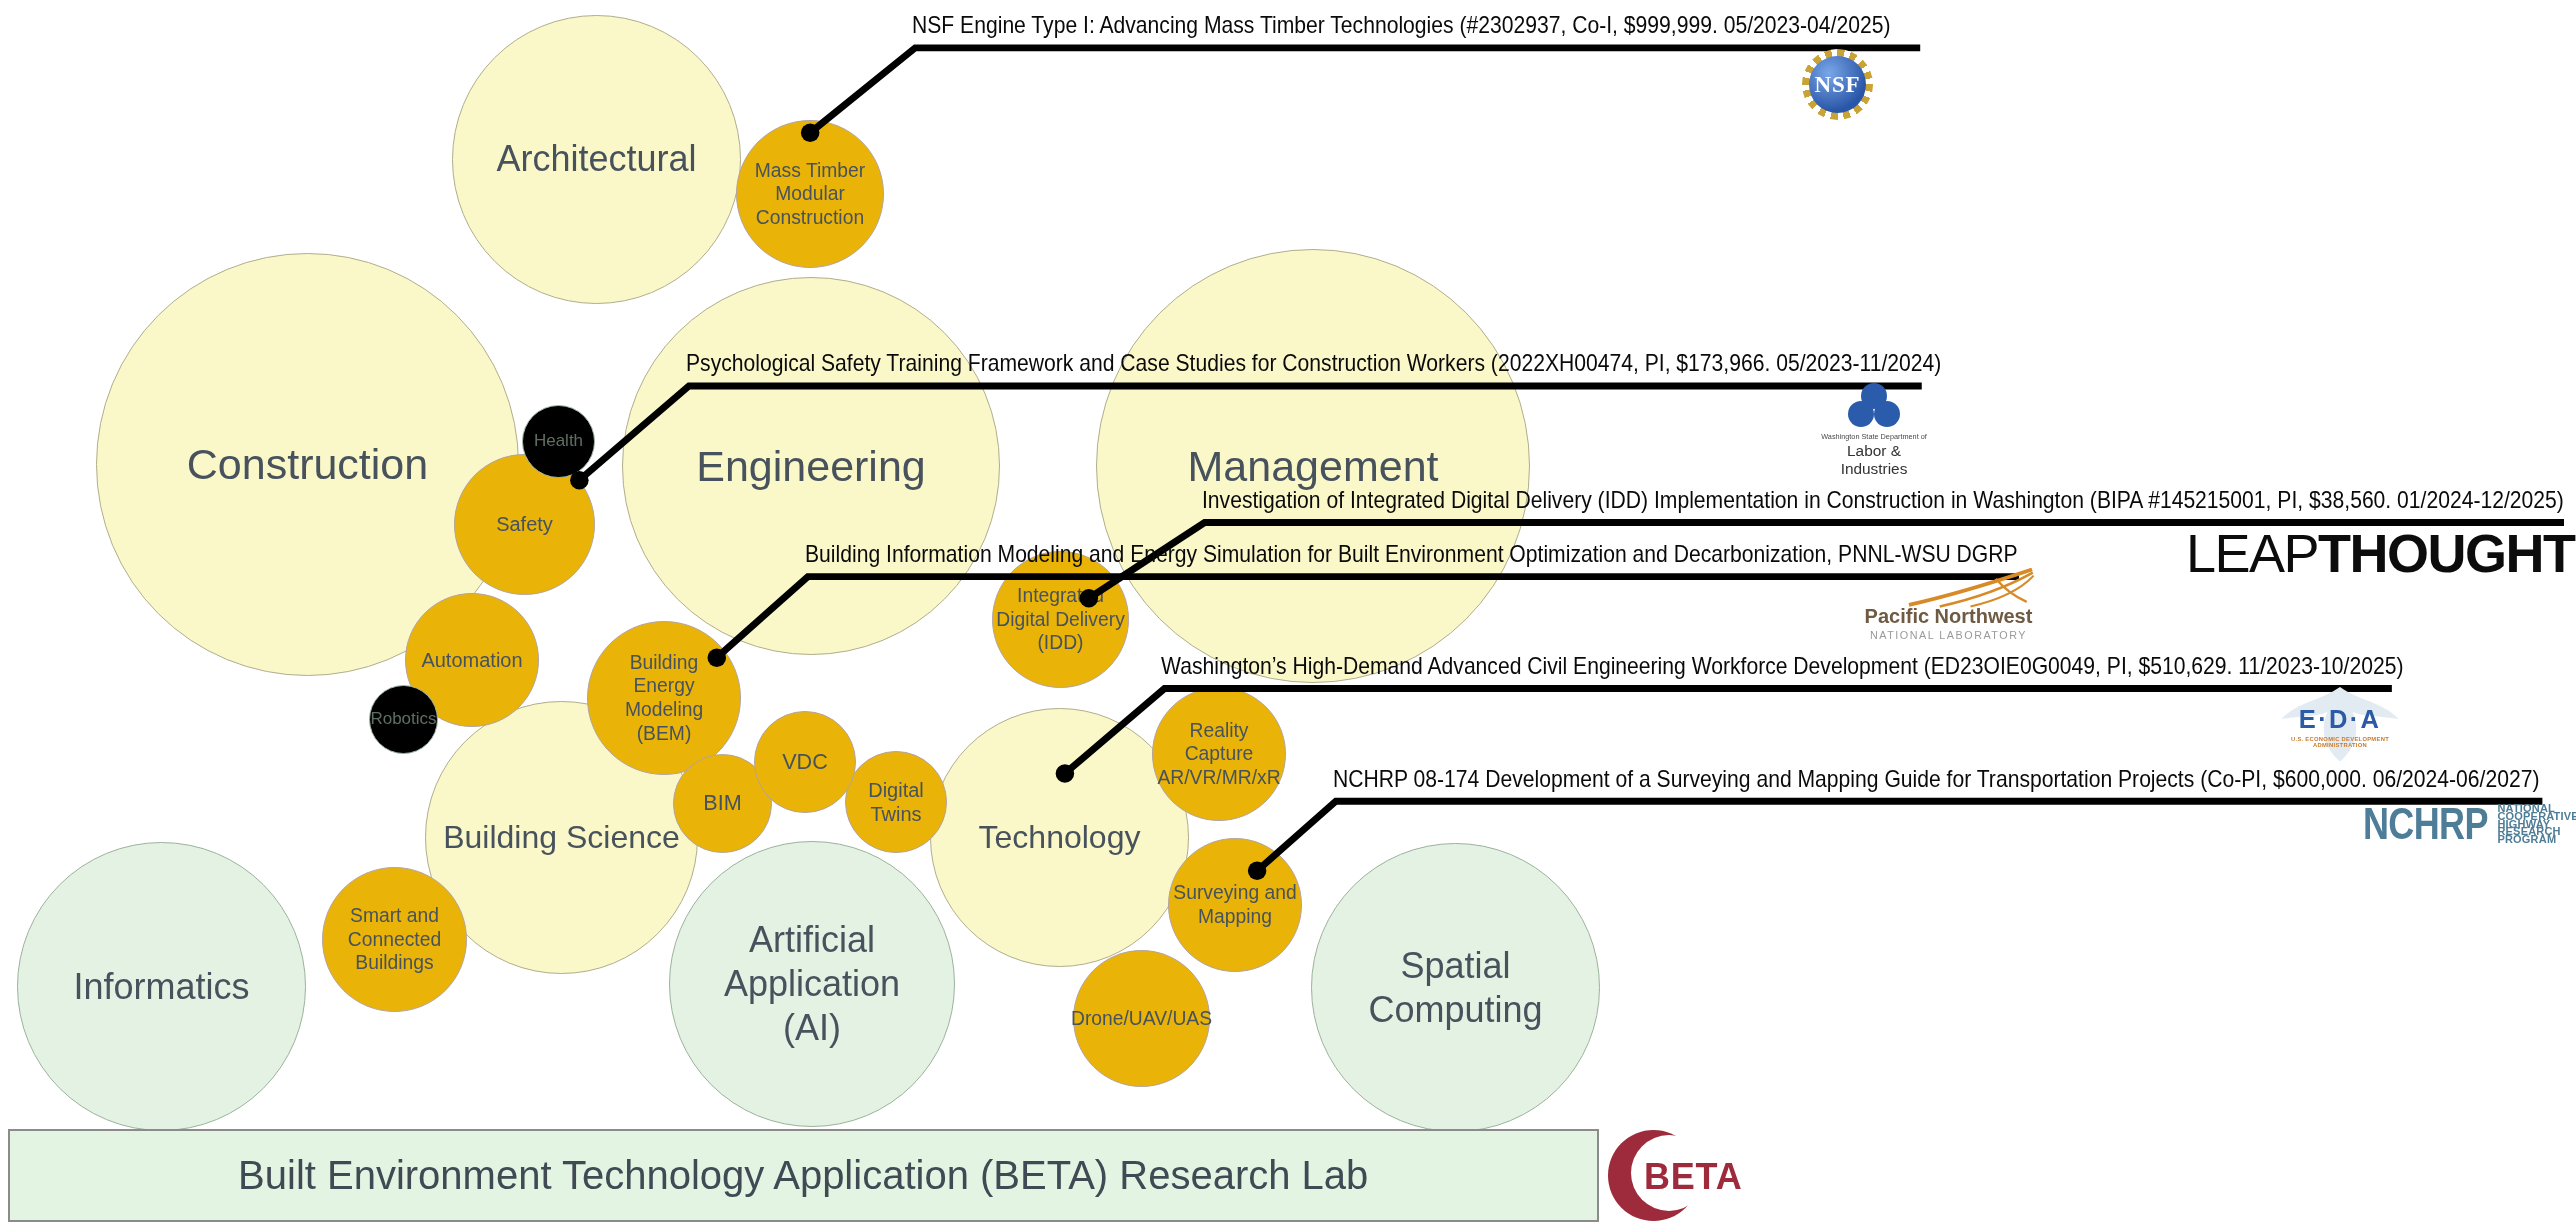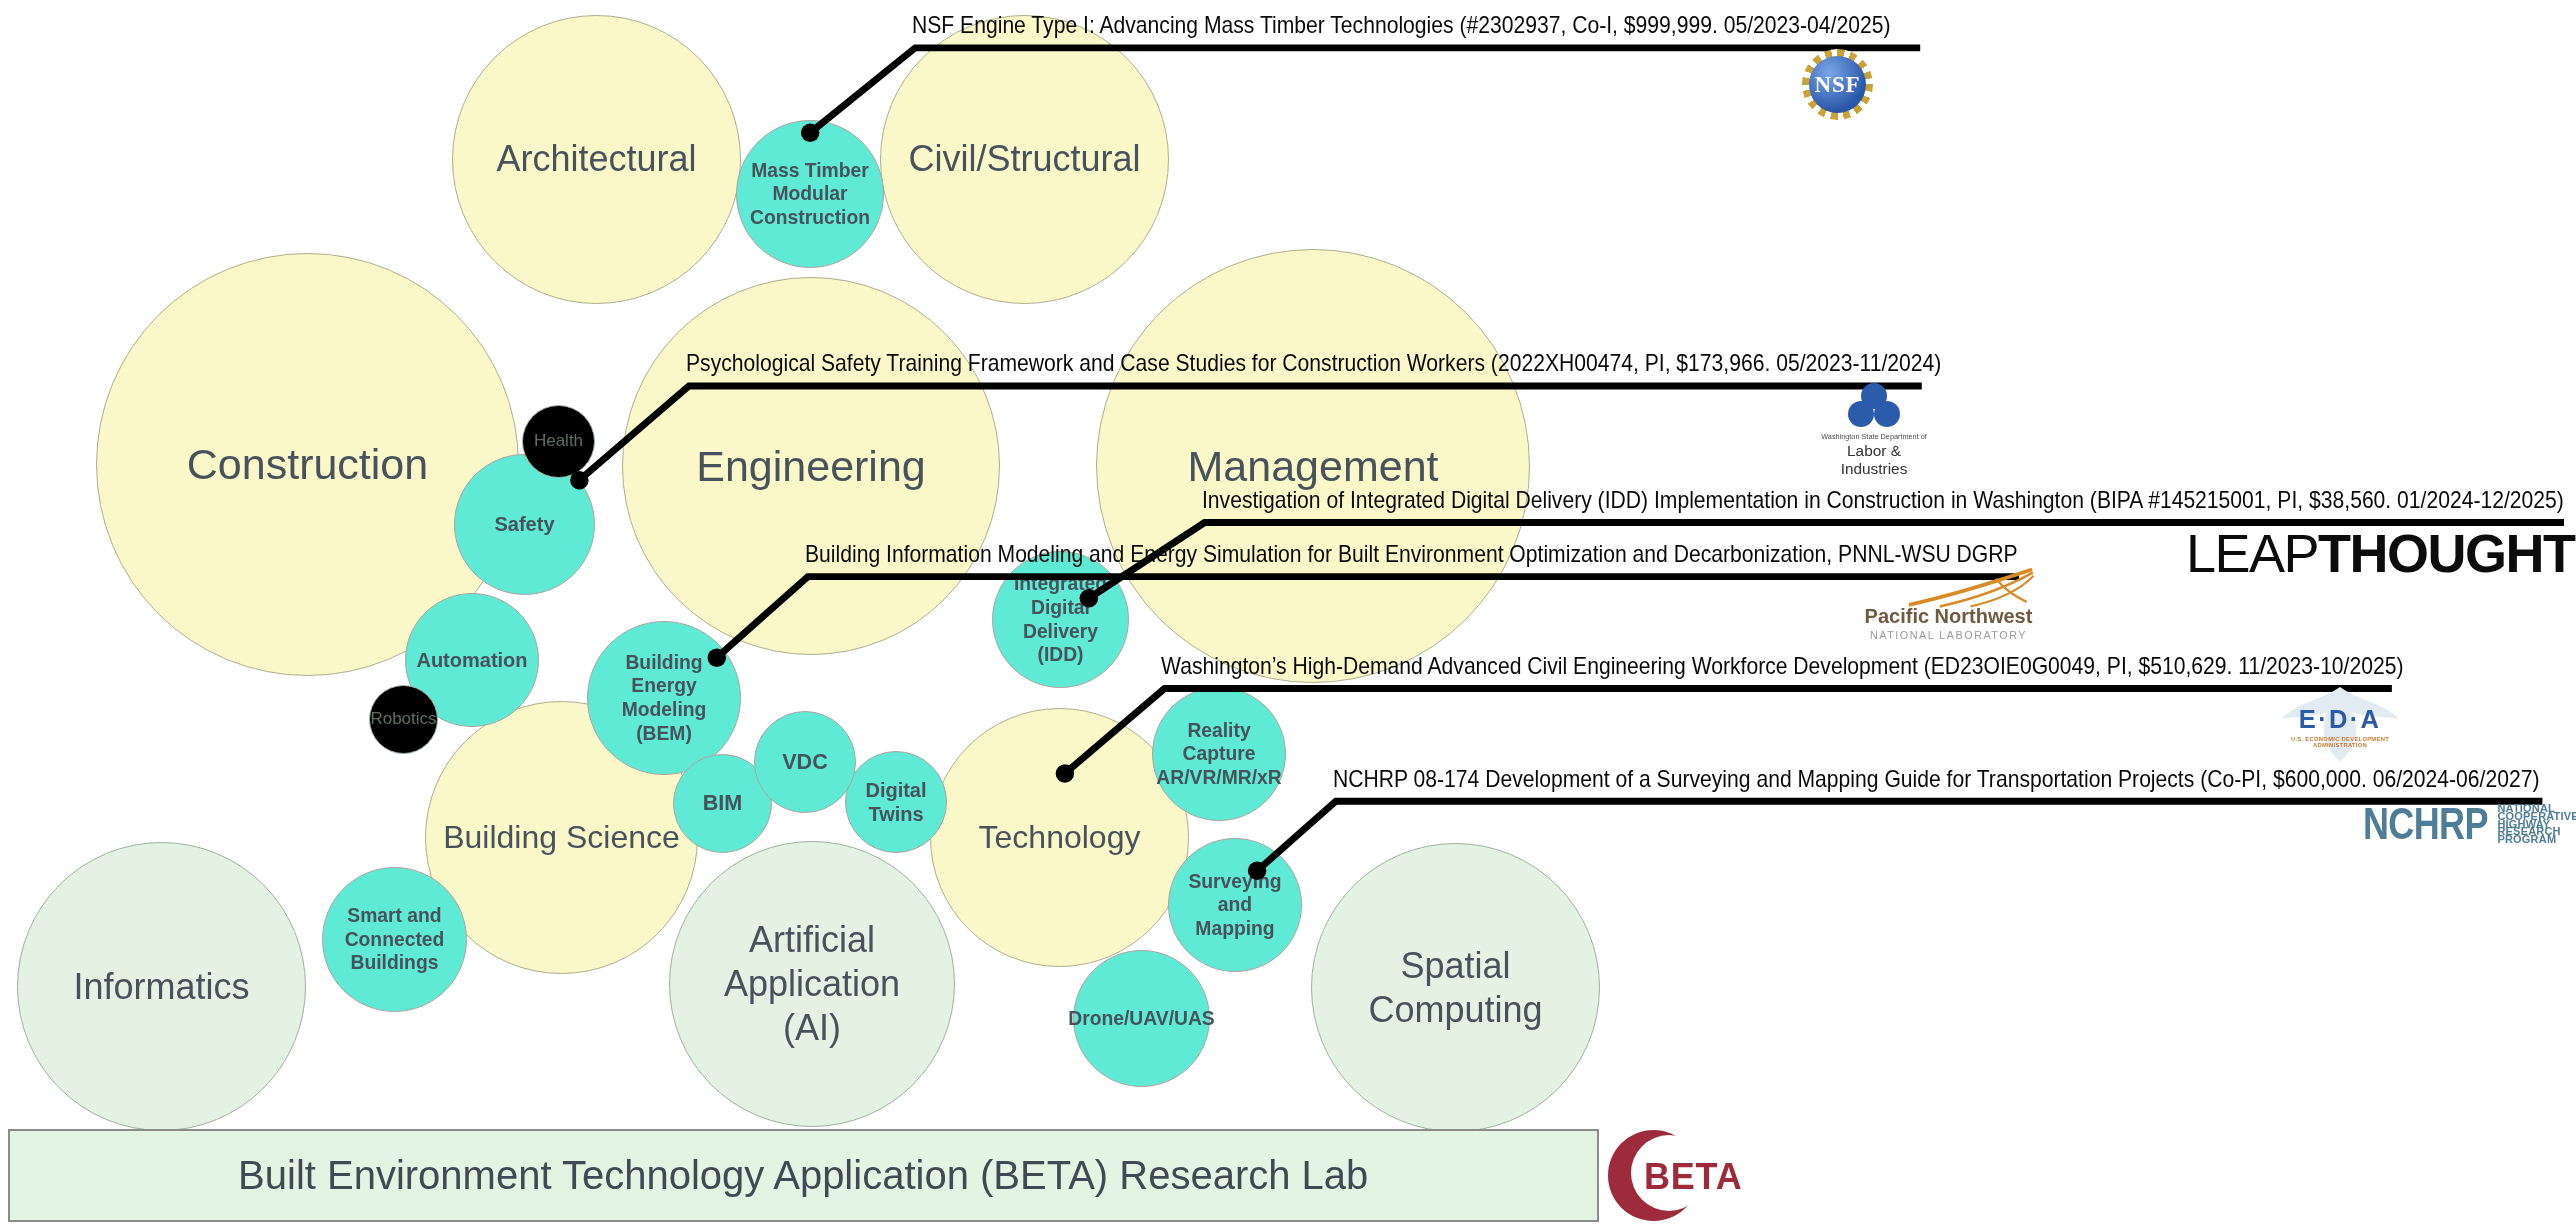--- a/index.html
+++ b/index.html
@@ -3,21 +3,21 @@
 <meta charset="utf-8">
 <style>
   html,body{margin:0;padding:0;background:#ffffff;}
   #stage{position:relative;width:2576px;height:1232px;background:#ffffff;overflow:hidden;
          font-family:"Liberation Sans",sans-serif;}
   .layer{position:absolute;left:0;top:0;width:100%;height:100%;}
   
   .circle{position:absolute;border-radius:50%;display:flex;align-items:center;justify-content:center;
           text-align:center;box-sizing:border-box;}
   .circle.yellow{background:#faf7c9;border:1.5px solid #b0ae8c;}
-  .circle.pink{background:#5eead4;border:1.5px solid #b3a3a1;font-weight:bold;}
+  .circle.pink{background:#eab308;border:1.5px solid #b3a3a1;}
   .circle.green{background:#e4f2e4;border:1.5px solid #9cb29c;}
   .circle.green-sm{background:#000000;border:1.5px solid #a3b9aa;}
   .circle-label{color:#47525c;line-height:1.22;}
   .circle.green-sm .circle-label{color:#5f6e62;}
   
   .annotation{position:absolute;font-size:24px;line-height:31px;color:#0a0a0a;white-space:nowrap;
               transform:scaleX(.88);transform-origin:left bottom;}
   #leader-lines{position:absolute;left:0;top:0;pointer-events:none;}
   
   #bottom-bar{position:absolute;left:7.7px;top:1129px;width:1591px;height:93px;background:#e4f4e2;
@@ -69,25 +69,20 @@
 
   <div id="circles-layer" class="layer">
       <div class="circle yellow" style="left: 96px; top: 253px; height: 423px; width: 423px;">
         <div class="circle-label" style="font-size: 43px;">
           <div>Construction</div>
         </div>
       </div>
       <div class="circle yellow" style="left: 452px; top: 14.7px; height: 289px; width: 289px;">
         <div class="circle-label" style="font-size: 36px;">
           <div>Architectural</div>
-        </div>
-      </div>
-      <div class="circle yellow" style="left: 880px; top: 14.7px; height: 289px; width: 289px;">
-        <div class="circle-label" style="font-size: 36px;">
-          <div>Civil/Structural</div>
         </div>
       </div>
       <div class="circle yellow" style="left: 622px; top: 277px; height: 378px; width: 378px;">
         <div class="circle-label" style="font-size: 43px;">
           <div>Engineering</div>
         </div>
       </div>
       <div class="circle yellow" style="left: 1096px; top: 249px; height: 434px; width: 434px;">
         <div class="circle-label" style="font-size: 43px;">
           <div>Management</div>

